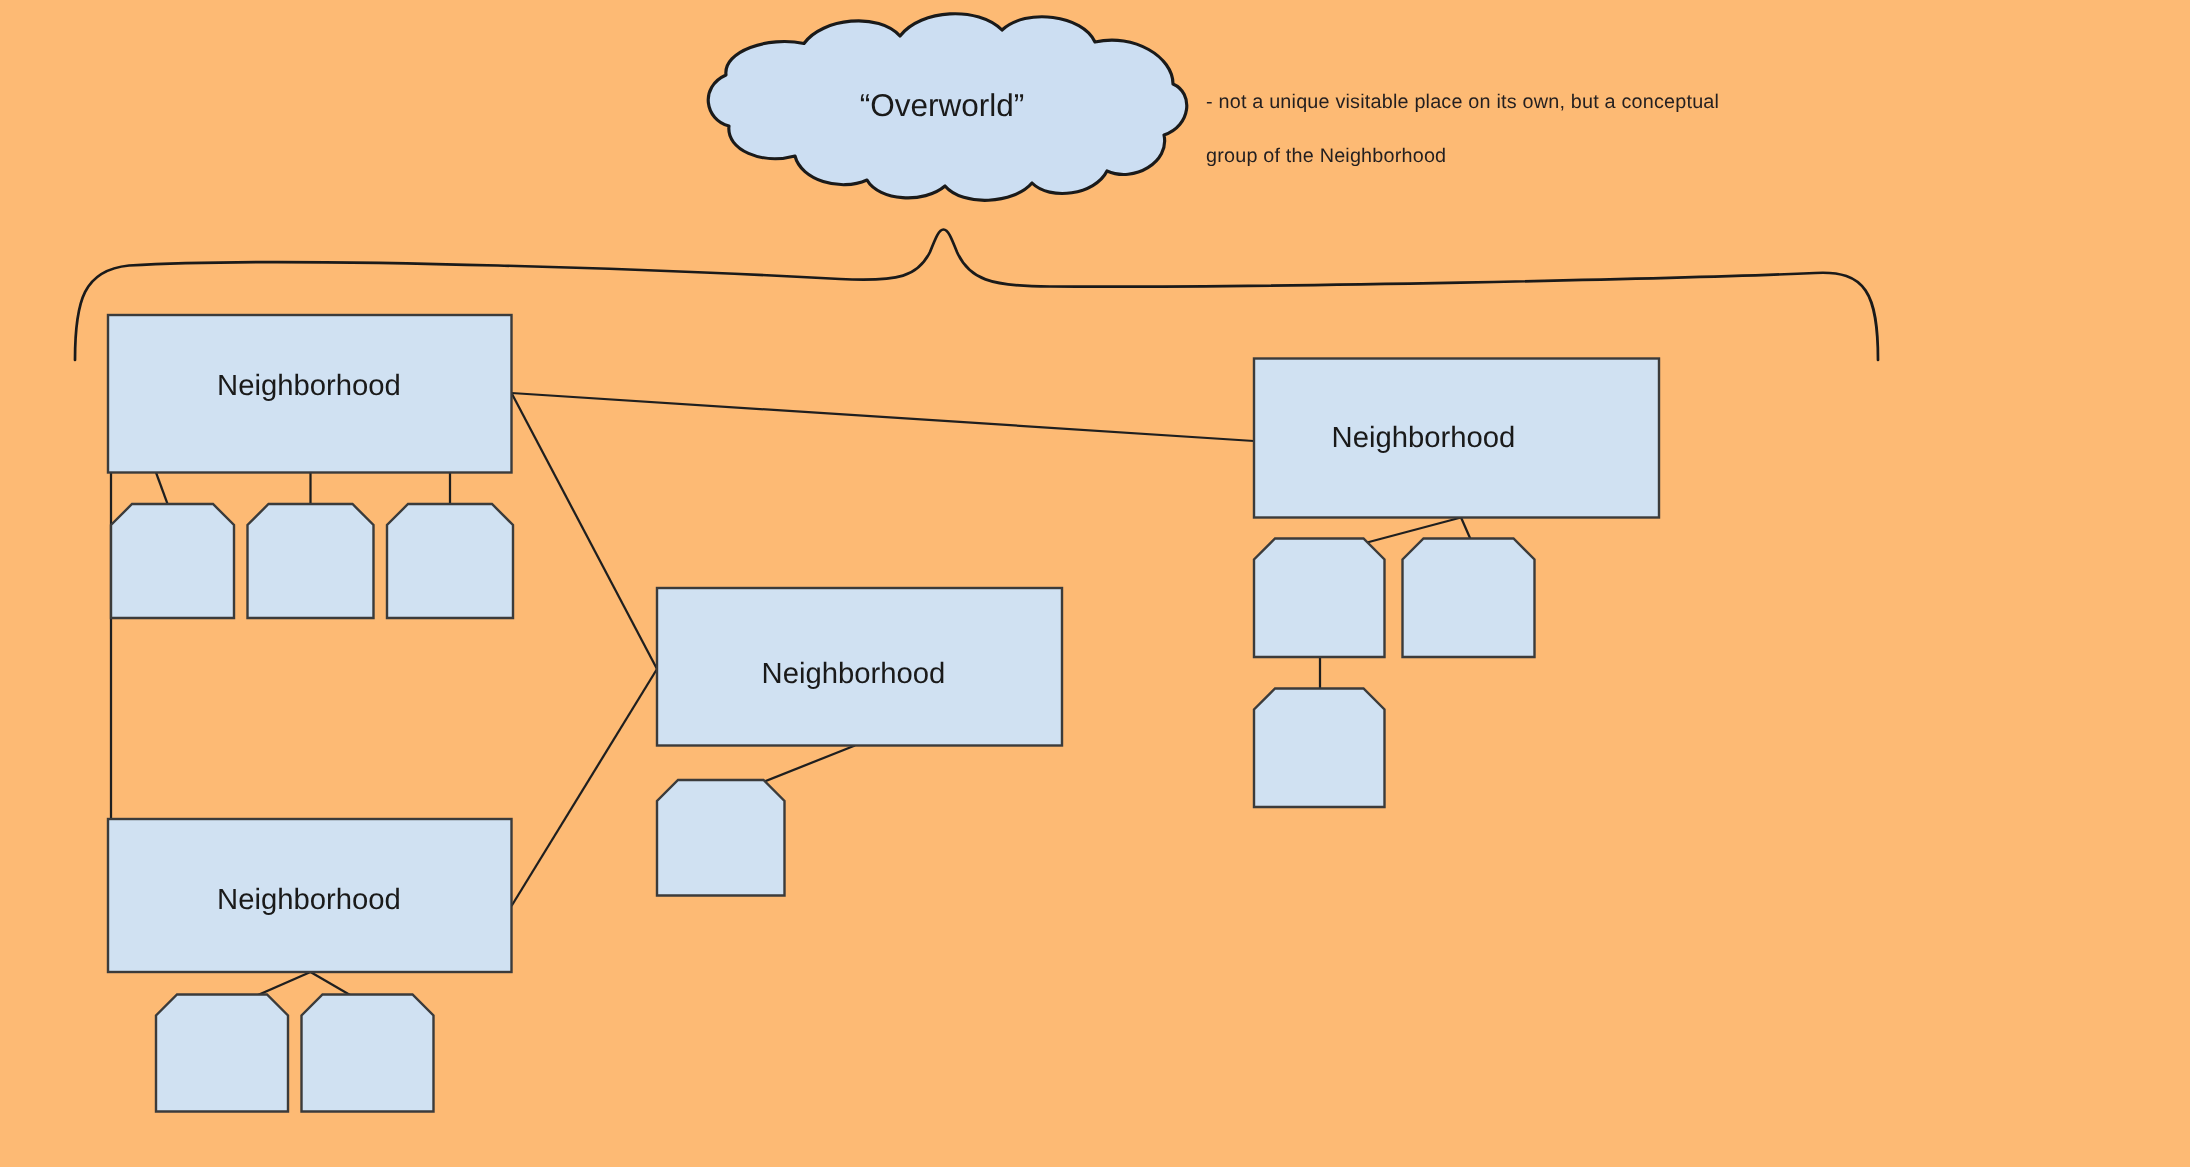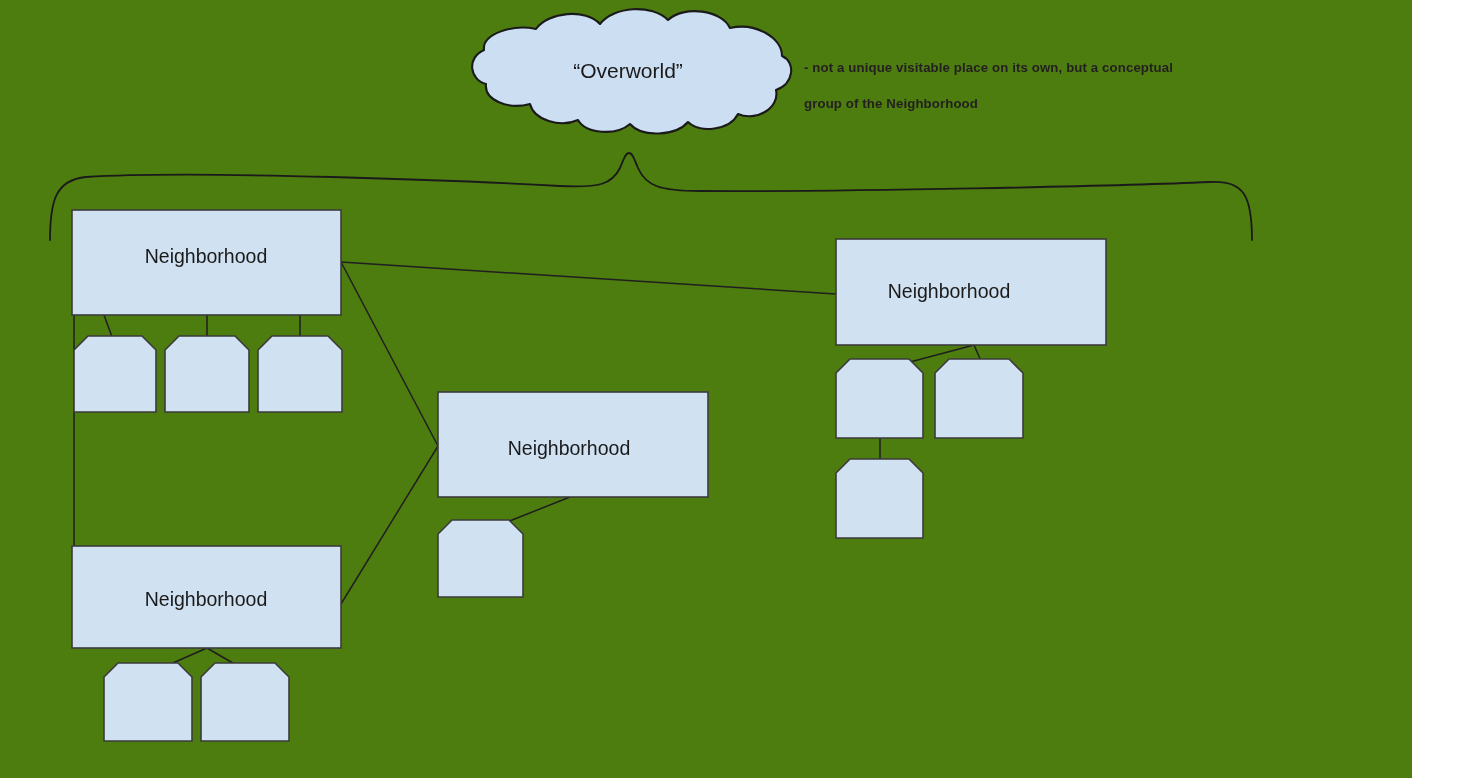--- a/index.html
+++ b/index.html
@@ -11,21 +11,22 @@
   body {
     font-family: "Liberation Sans", sans-serif;
     width: 1472px;
     height: 778px;
     overflow: hidden;
   }
   #canvas {
     position: relative;
     width: 1412px;
     height: 778px;
-    background: #4d7c0f;
+    background: #fdba74;
+    padding-left: 48px;
   }
   #diagram-svg {
     position: absolute;
     left: 0;
     top: 0;
     width: 1472px;
     height: 778px;
   }
   .node-label {
     font-family: "Liberation Sans", sans-serif;
@@ -42,21 +43,20 @@
     dominant-baseline: middle;
   }
   .annotation-text {
     position: absolute;
     font-family: "Liberation Sans", sans-serif;
     font-size: 13.2px;
     line-height: 18px;
     color: #231f20;
     white-space: pre-line;
     letter-spacing: 0.01em;
-    font-weight: bold;
   }
   .shape-fill {
     fill: #d0e1f2;
     stroke: #3b3b3b;
     stroke-width: 1.6;
   }
   .cloud-fill {
     fill: #ccdef2;
     stroke: #1a1a1a;
     stroke-width: 2.1;

